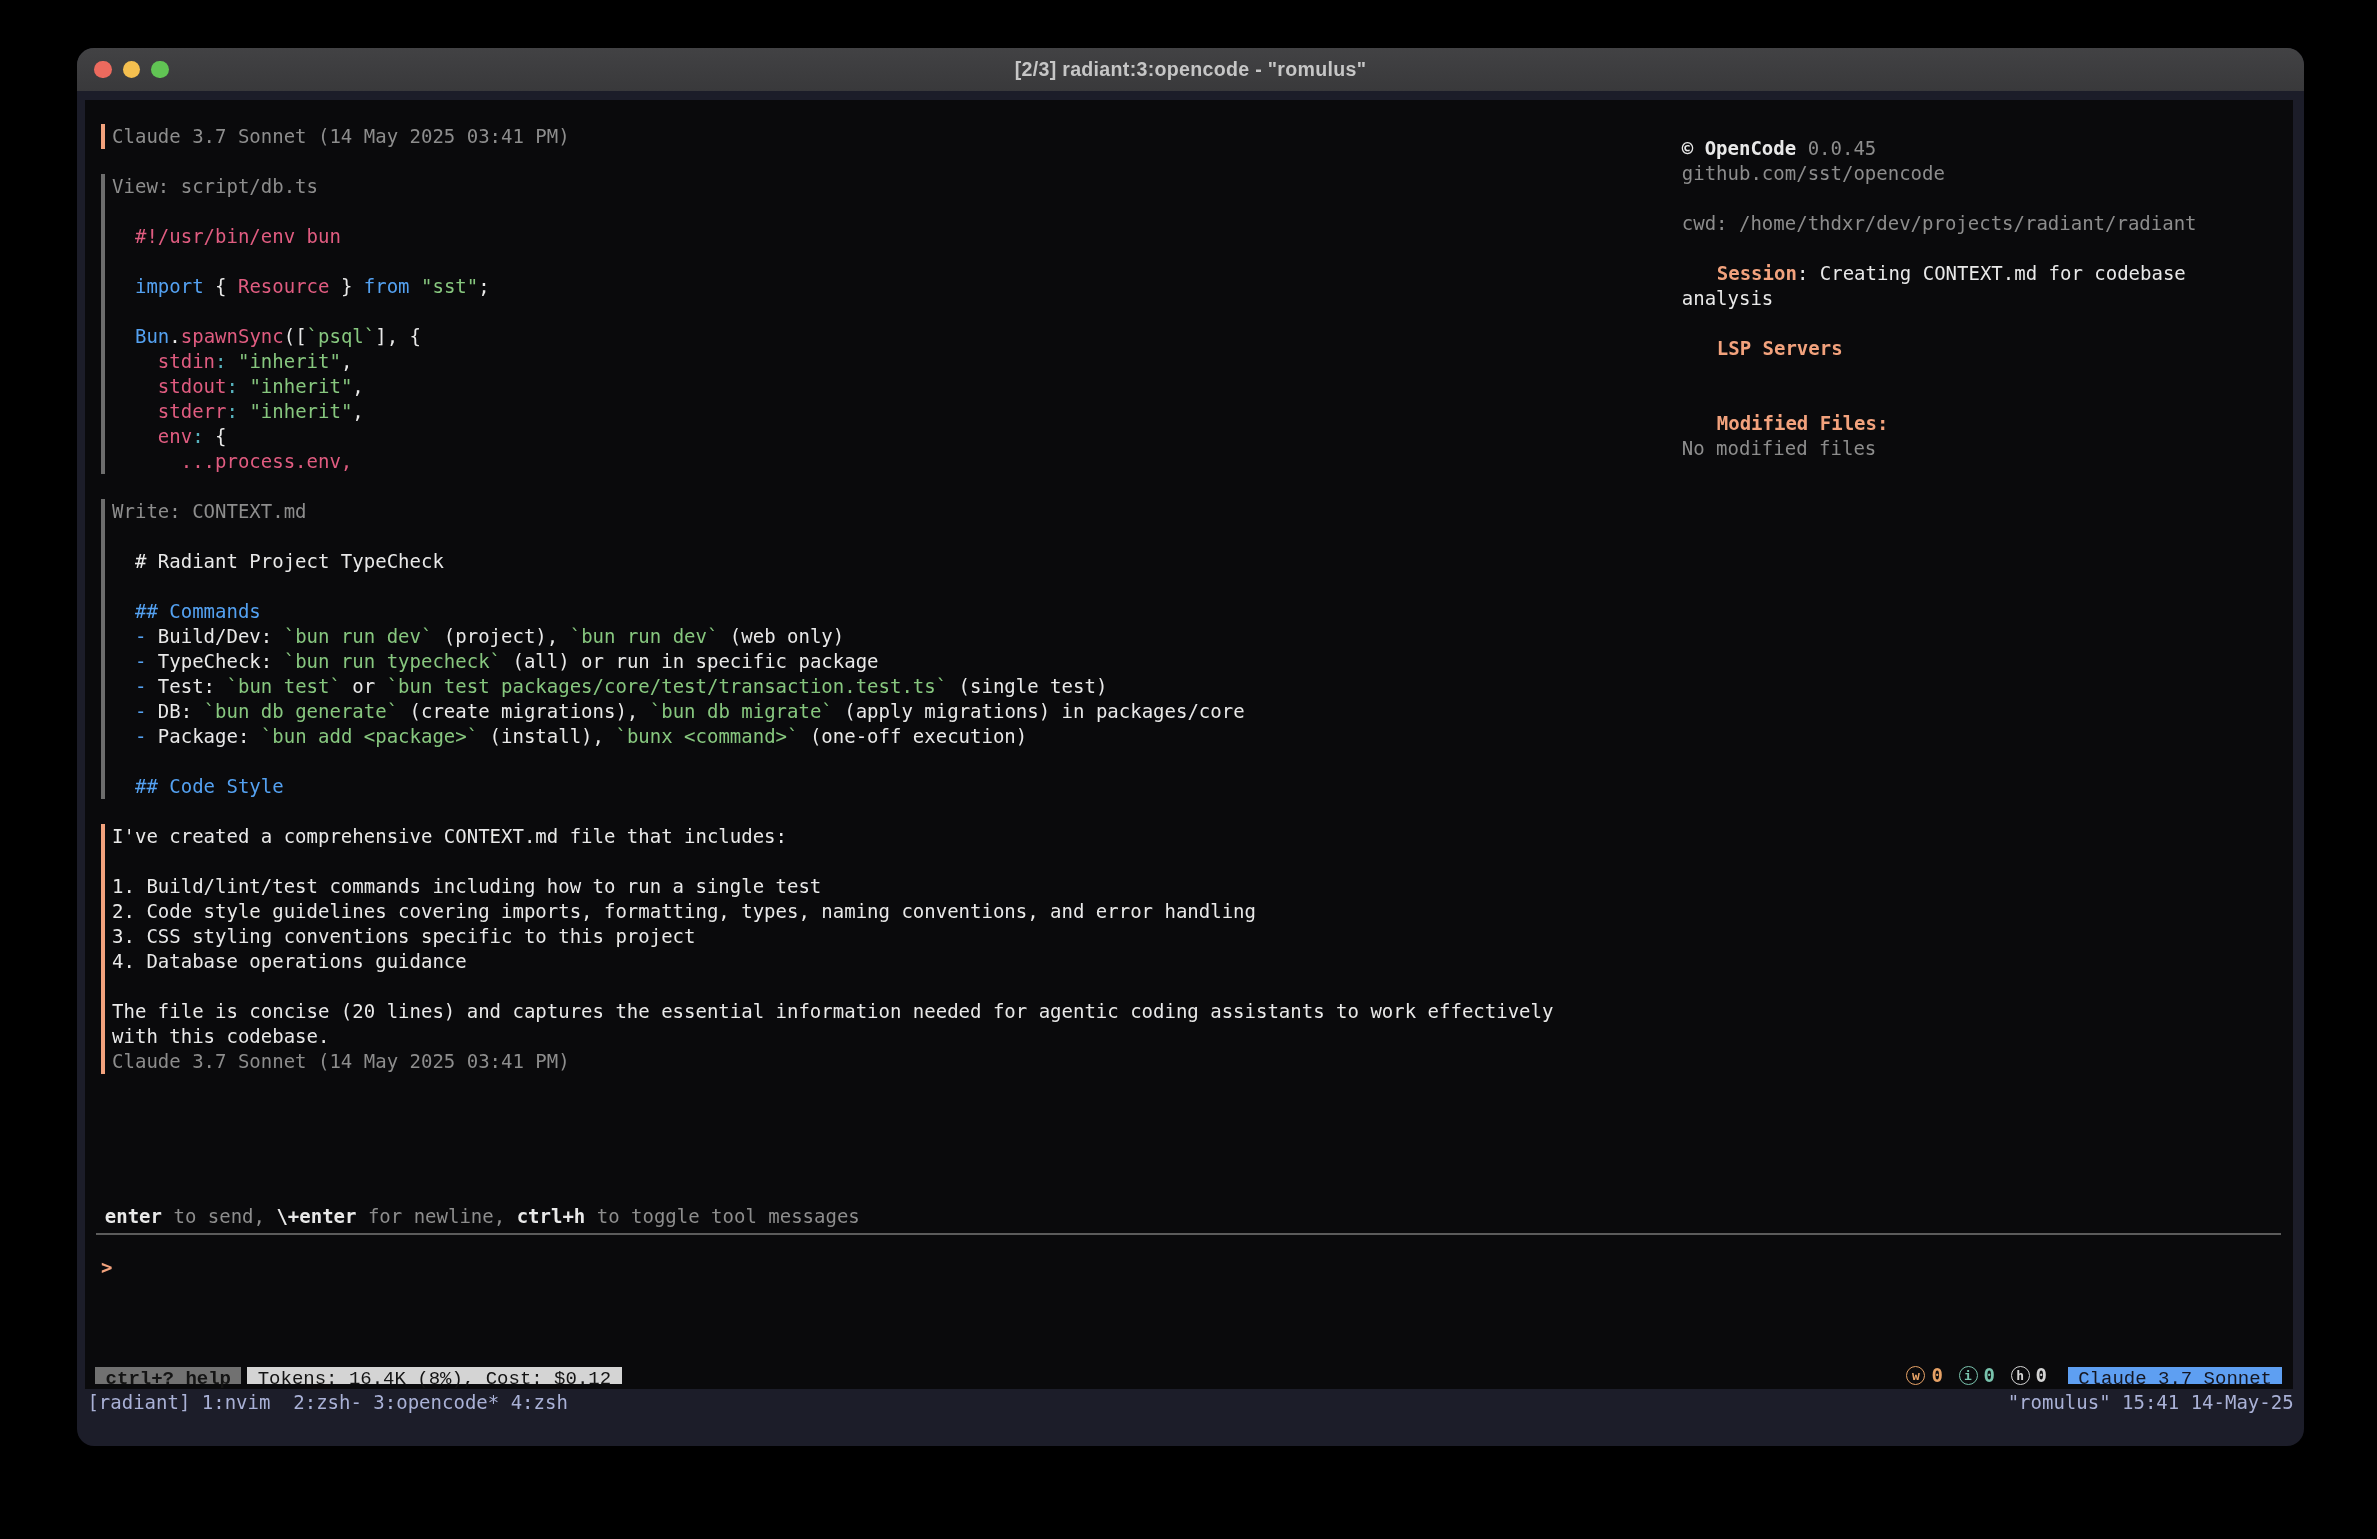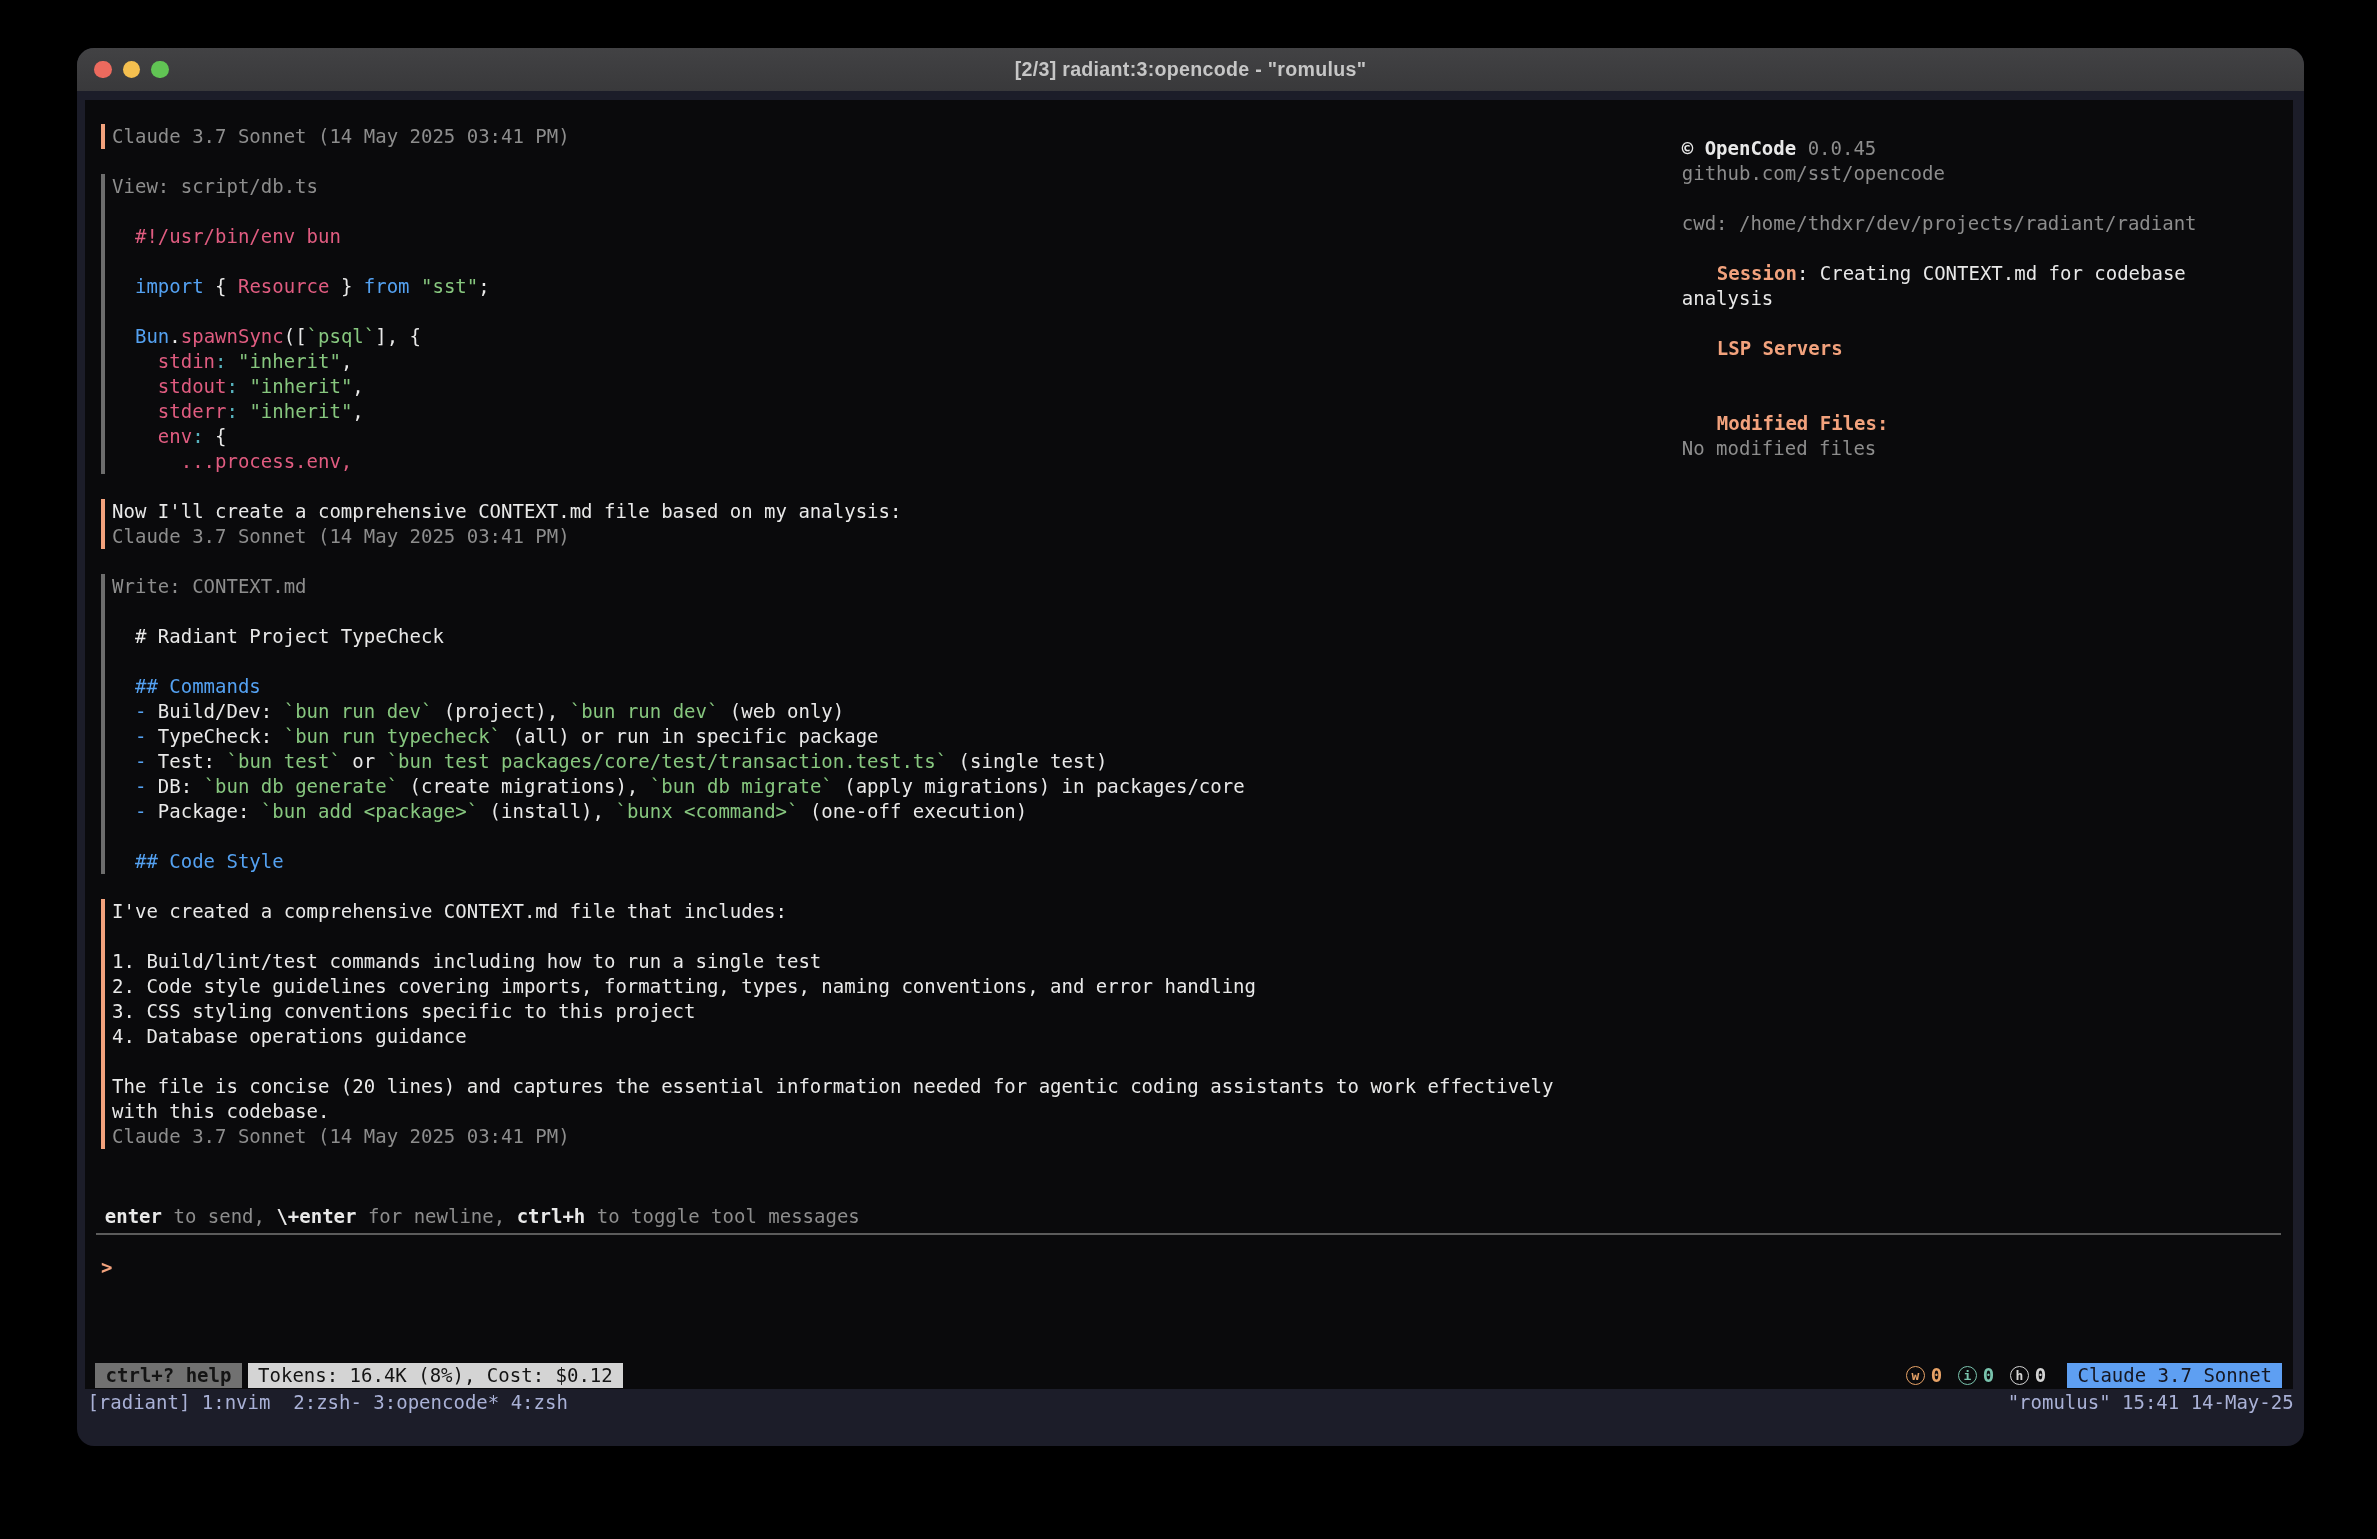--- a/index.html
+++ b/index.html
@@ -43,21 +43,21 @@
   
   .hint-row{position:absolute;left:20px;top:1104px;height:25px;font:19px/25px "DejaVu Sans Mono",monospace;white-space:pre;}
   .divider{position:absolute;left:11.7px;right:11.7px;top:1133px;height:2px;background:var(--divider);}
   .prompt-row{position:absolute;left:16.3px;top:1155px;height:25px;font:19px/25px "DejaVu Sans Mono",monospace;}
   .prompt-sym{color:var(--orange);font-weight:700;}
   
   .status-row{position:absolute;left:10.4px;right:10.4px;bottom:0.7px;height:25px;
               display:flex;align-items:center;justify-content:space-between;
               font:19px/25px "DejaVu Sans Mono",monospace;}
   .status-left{display:flex;align-items:center;gap:5.9px;}
-  .badge{height:25px;line-height:25px;padding:0 10.4px;white-space:pre;}
+  .badge{height:17px;line-height:25px;padding:0 10.4px;white-space:pre;font-family:Liberation Mono, monospace;}
   .badge.help{background:var(--badge-grey);color:var(--badge-dark-text);font-weight:700;}
   .badge.tokens{background:var(--badge-light);color:var(--badge-dark-text);}
   .badge.model{background:var(--badge-blue);color:var(--badge-blue-text);}
   .status-right{display:flex;align-items:center;gap:14.4px;}
   .diags{display:flex;align-items:center;gap:15.7px;margin-right:6.5px;}
   .diag{display:inline-flex;align-items:center;gap:5.9px;font-weight:700;}
   .diag .circle{display:inline-flex;align-items:center;justify-content:center;
                 width:19px;height:19px;border:1.6px solid currentColor;border-radius:50%;
                 font-size:13px;font-weight:700;}
   .diag.orange{color:var(--diag-orange);} .diag.teal{color:var(--diag-teal);} .diag.white{color:var(--diag-white);}
@@ -94,25 +94,20 @@
 <span class="c-rose">  #!/usr/bin/env bun</span>
 
 <span class="c-blue">  import</span><span class="c-white"> { </span><span class="c-rose">Resource</span><span class="c-white"> } </span><span class="c-blue">from</span><span class="c-white"> </span><span class="c-green">"sst"</span><span class="c-white">;</span>
 
 <span class="c-blue">  Bun</span><span class="c-white">.</span><span class="c-rose">spawnSync</span><span class="c-white">([</span><span class="c-green">`psql`</span><span class="c-white">], {</span>
 <span class="c-rose">    stdin</span><span class="c-cyan">:</span><span class="c-green"> "inherit"</span><span class="c-white">,</span>
 <span class="c-rose">    stdout</span><span class="c-cyan">:</span><span class="c-green"> "inherit"</span><span class="c-white">,</span>
 <span class="c-rose">    stderr</span><span class="c-cyan">:</span><span class="c-green"> "inherit"</span><span class="c-white">,</span>
 <span class="c-rose">    env</span><span class="c-cyan">:</span><span class="c-white"> {</span>
 <span class="c-rose">      ...process.env,</span>
-</pre>
-          </div>
-          <div class="block assistant">
-            <pre class="lines"><span class="c-white">Now I'll create a comprehensive CONTEXT.md file based on my analysis:</span>
-<span class="c-grey">Claude 3.7 Sonnet (14 May 2025 03:41 PM)</span>
 </pre>
           </div>
           <div class="block tool">
             <pre class="lines"><span class="c-grey">Write: CONTEXT.md</span>
 
 <span class="c-white">  # Radiant Project TypeCheck</span>
 
 <span class="c-blue">  ## Commands</span>
 <span class="c-blue">  - </span><span class="c-white">Build/Dev: </span><span class="c-green">`bun run dev`</span><span class="c-white"> (project), </span><span class="c-green">`bun run dev`</span><span class="c-white"> (web only)</span>
 <span class="c-blue">  - </span><span class="c-white">TypeCheck: </span><span class="c-green">`bun run typecheck`</span><span class="c-white"> (all) or run in specific package</span>

